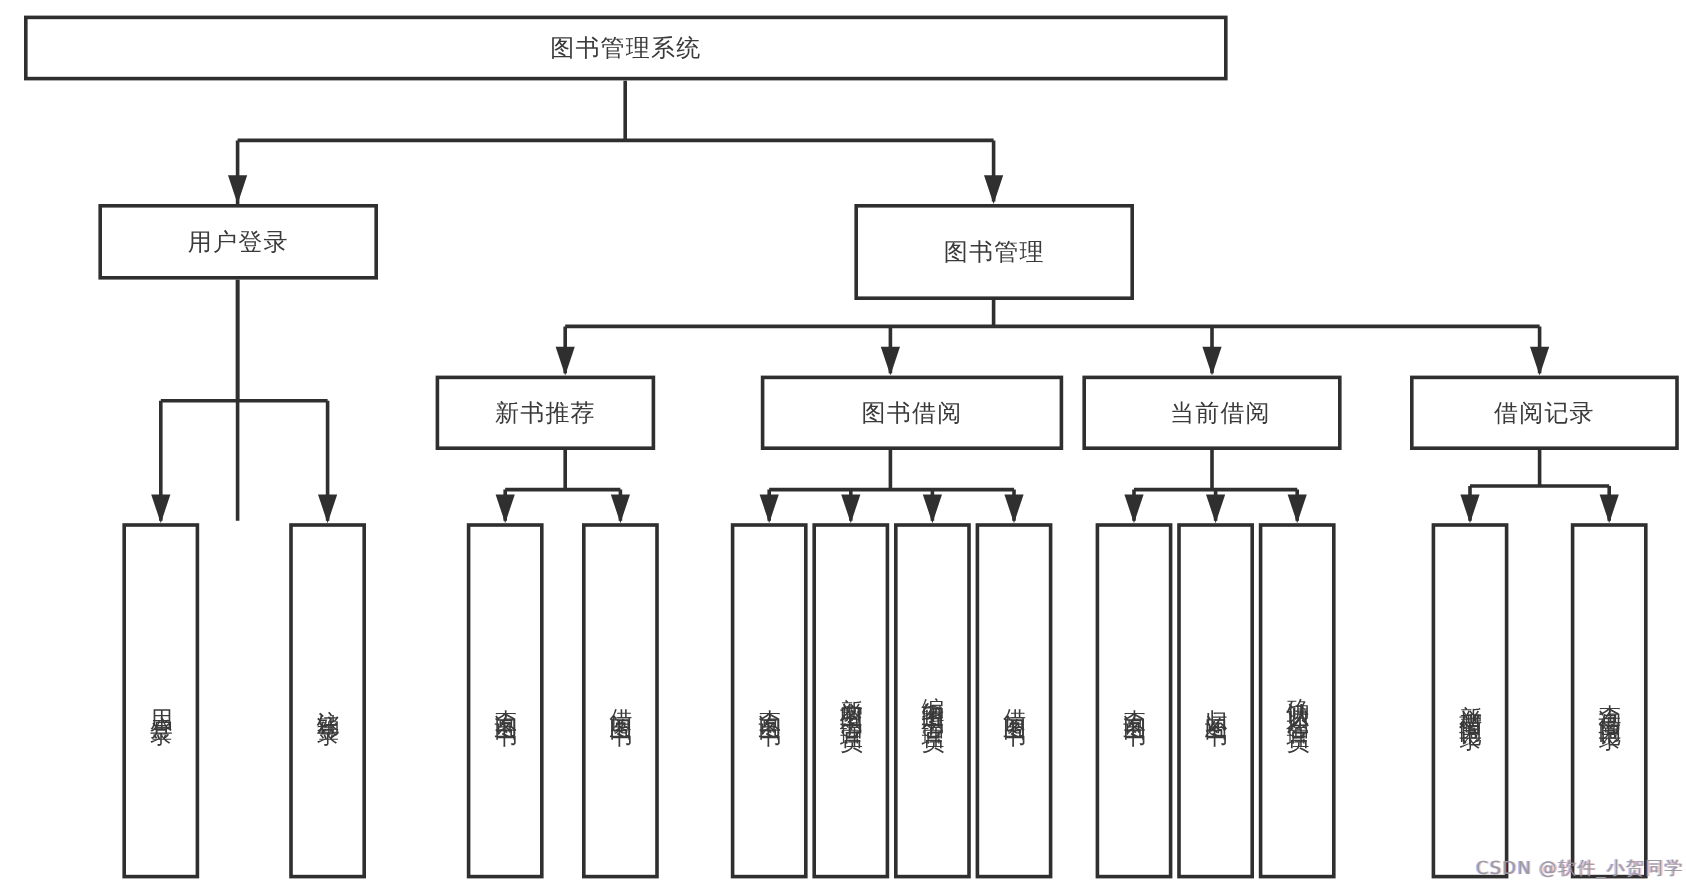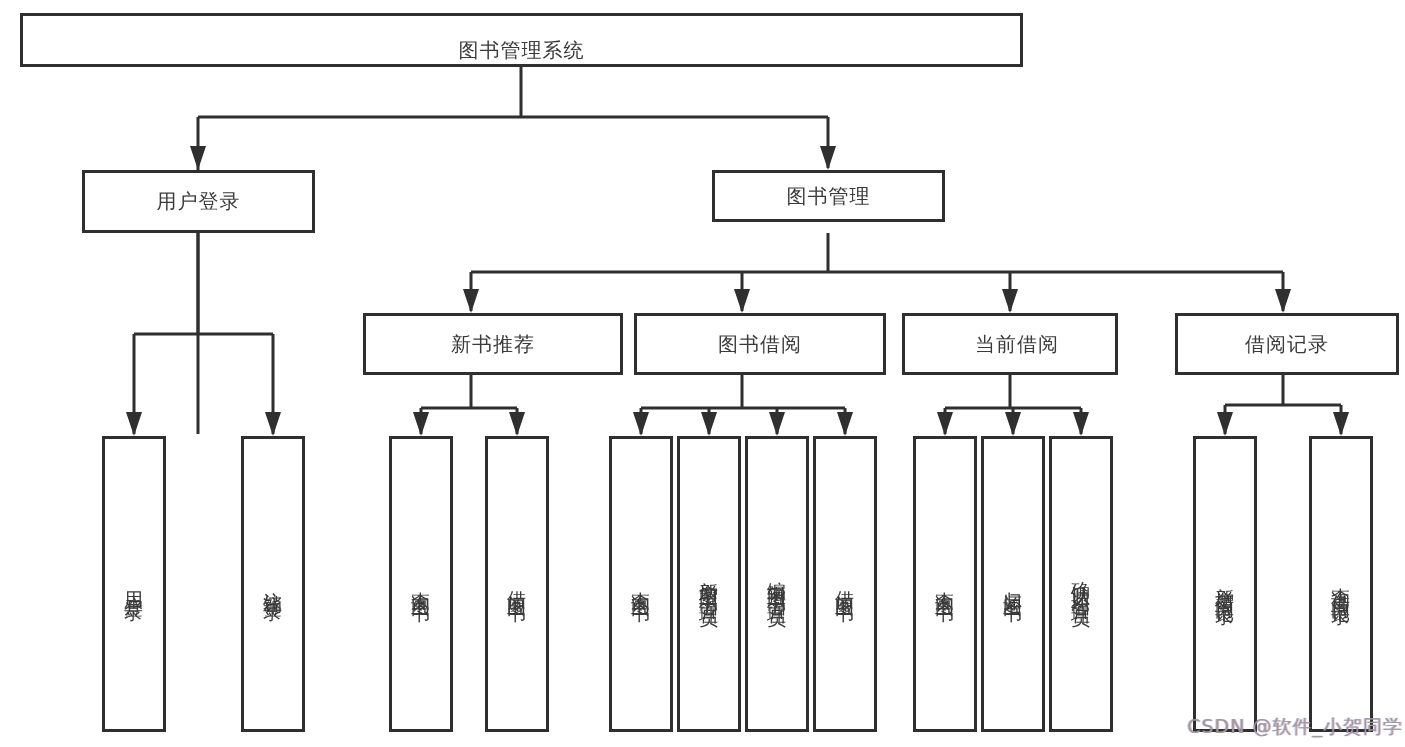--- a/index.html
+++ b/index.html
@@ -41,21 +41,21 @@
     text-orientation: mixed;
     font-size: 19px;
     letter-spacing: 4px;
     line-height: 1;
     white-space: nowrap;
   }
   .watermark {
     position: absolute;
     right: 2px;
     top: 714px;
-    font-size: 19px;
+    font-size: 15px;
     color: #9b9ba3;
     letter-spacing: 1px;
     text-shadow: 1px 0 0 rgba(205, 90, 90, 0.35), -1px 0 0 rgba(90, 90, 205, 0.35);
     white-space: nowrap;
   }
 </style>
 </head>
 <body>
 
 <div id="canvas">
@@ -98,32 +98,32 @@
       <polygon points="769,412 785,412 777,436"></polygon>
       <polygon points="837,412 853,412 845,436"></polygon>
       <polygon points="937,412 953,412 945,436"></polygon>
       <polygon points="1005,412 1021,412 1013,436"></polygon>
       <polygon points="1073,412 1089,412 1081,436"></polygon>
       <polygon points="1217,412 1233,412 1225,436"></polygon>
       <polygon points="1333,412 1349,412 1341,436"></polygon>
     </g>
   </svg>
 
-  <div class="box h-box" style="left:20px; top:13px; width:1003px; height:54px;align-items:flex-end;">
+  <div class="box h-box" style="left:20px; top:13px; width:1003px; height:54px;">
     <span>图书管理系统</span>
   </div>
 
   <div class="box h-box" style="left:82px; top:170px; width:233px; height:63px;">
     <span>用户登录</span>
   </div>
-  <div class="box h-box" style="left:712px; top:170px; width:233px; height:52px;">
+  <div class="box h-box" style="left:712px; top:170px; width:233px; height:80px;">
     <span>图书管理</span>
   </div>
 
-  <div class="box h-box" style="left:363px; top:313px; width:260px; height:62px;">
+  <div class="box h-box" style="left:363px; top:313px; width:183px; height:62px;">
     <span>新书推荐</span>
   </div>
   <div class="box h-box" style="left:634px; top:313px; width:252px; height:62px;">
     <span>图书借阅</span>
   </div>
   <div class="box h-box" style="left:902px; top:313px; width:216px; height:62px;padding-left:14px;">
     <span>当前借阅</span>
   </div>
   <div class="box h-box" style="left:1175px; top:313px; width:224px; height:62px;">
     <span>借阅记录</span>

